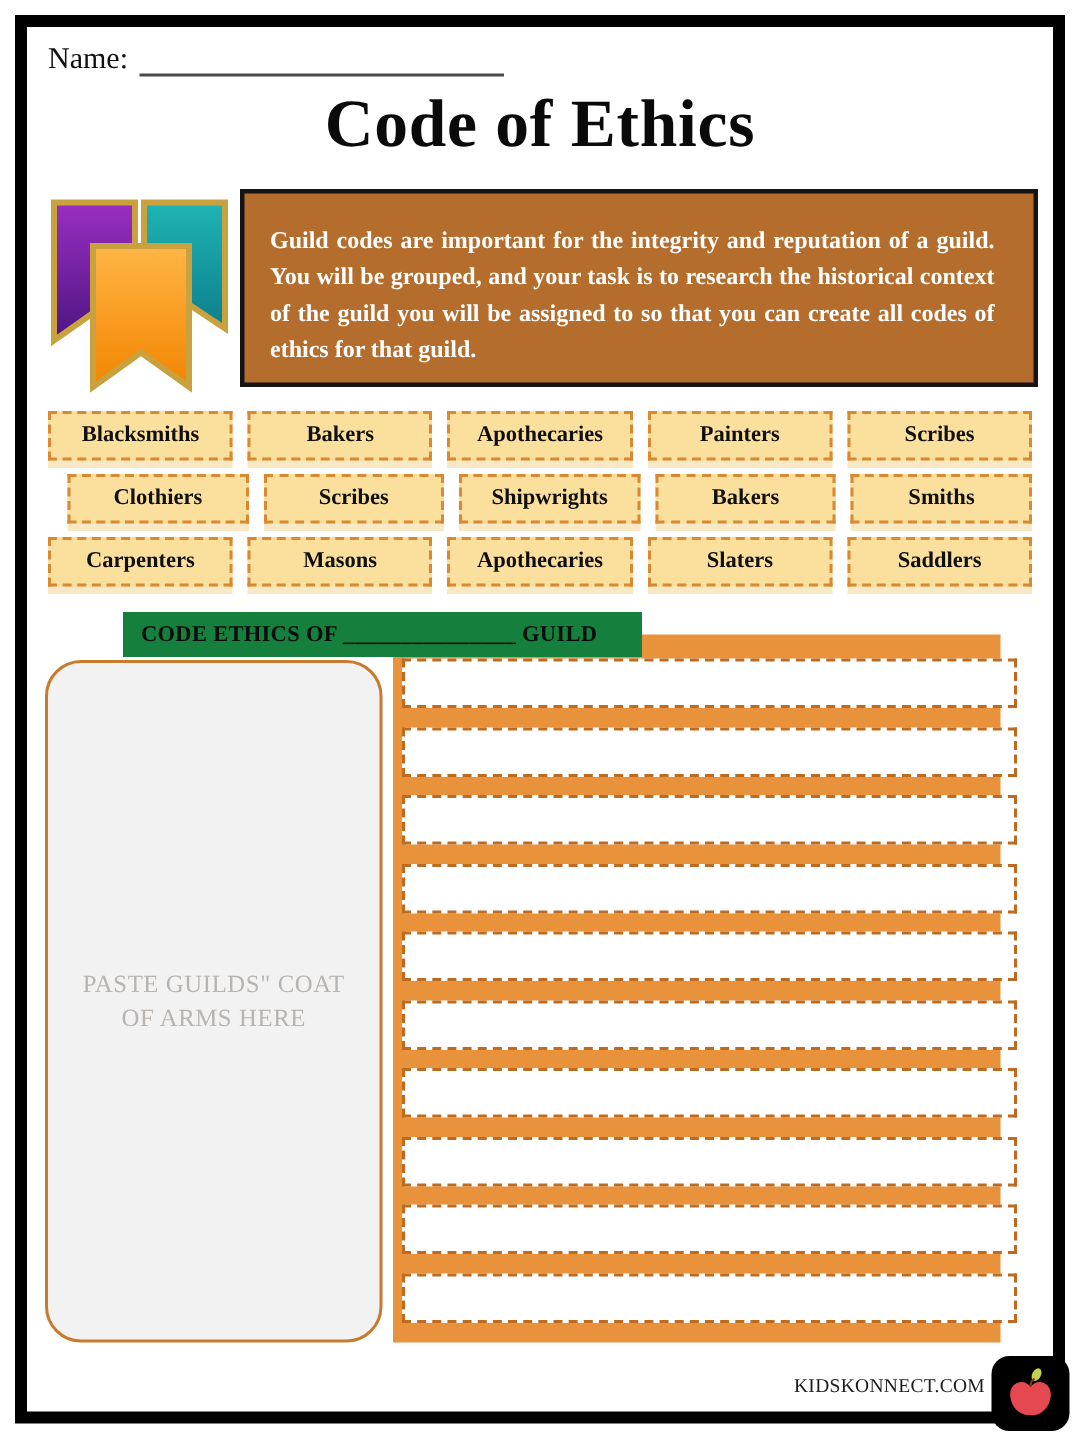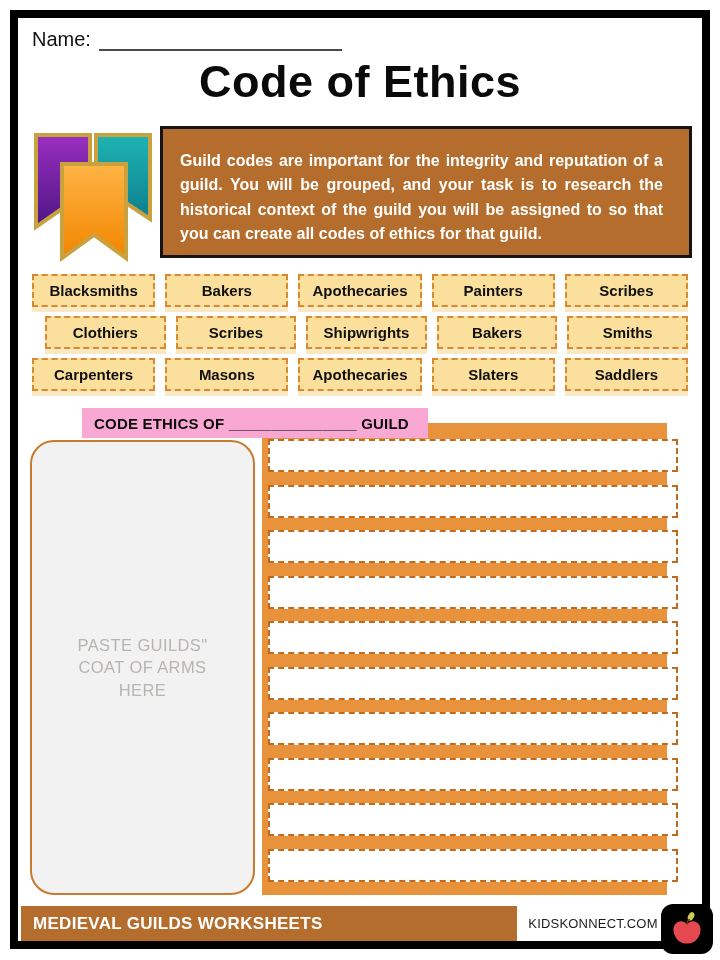--- a/index.html
+++ b/index.html
@@ -1,19 +1,19 @@
 <!DOCTYPE html>
 <html><head>
 <meta charset="utf-8">
 <style>
   * { margin:0; padding:0; box-sizing:border-box; }
   html,body { background:#fff; }
   .page {
     position:relative; width:720px; height:960px; background:#ffffff;
-    font-family:Liberation Sans, sans-serif; overflow:hidden;
+    font-family:Liberation Serif, serif; overflow:hidden;
   }
   .frame {
     position:absolute; left:10px; top:10px; width:700px; height:939px;
     border:8px solid #000; background:transparent; pointer-events:none;
   }
   
   .name-row { position:absolute; left:32px; top:28px; font-size:20px; color:#111; display:flex; align-items:flex-end; }
   .name-line { display:inline-block; width:243px; border-bottom:2px solid #4a4a4a; margin-left:8px; height:22px; }
   
   .title { position:absolute; left:0; top:56px; width:720px; text-align:center;
@@ -31,21 +31,21 @@
   .row-1 { top:274px; } .row-2 { top:316px;padding-left:13px; } .row-3 { top:358px; }
   .guild-btn {
     flex:1; background:#fbdf9d; border:2px dashed #da8930;
     box-shadow:0 5px 0 0 #f9e8c4;
     display:flex; align-items:center; justify-content:center;
     font-size:15px; font-weight:700; color:#101010; cursor:pointer;
   }
   
   .section-banner {
     position:absolute; left:82px; top:408px; width:346px; height:30px;
-    background:#f9a8d4; z-index:3; display:flex; align-items:center; padding-left:12px;
+    background:#15803d; z-index:3; display:flex; align-items:center; padding-left:12px;
     font-size:15px; font-weight:700; color:#0c0c0c; letter-spacing:0.2px;
   }
   
   .lines-block { position:absolute; left:262px; top:423px; width:405px; height:472px; background:#e8923c; z-index:1; }
   .wline {
     position:absolute; left:268px; width:410px; height:33px; z-index:2;
     background:#ffffff; border:2px dashed #c06a20;
   }
   
   .coat-box {
@@ -144,23 +144,20 @@
   <div class="wline" style="top:667px"></div>
   <div class="wline" style="top:712px"></div>
   <div class="wline" style="top:758px"></div>
   <div class="wline" style="top:803px"></div>
   <div class="wline" style="top:849px"></div>
 
   <div class="coat-box">
     <div class="coat-text">PASTE GUILDS" COAT OF ARMS HERE</div>
   </div>
 
-  <div class="footer-bar">
-    <span>MEDIEVAL GUILDS WORKSHEETS</span>
-  </div>
   <div class="site-label">KIDSKONNECT.COM</div>
   <div class="apple-badge">
     <svg width="36" height="40" viewBox="0 0 40 44">
       <ellipse cx="24.5" cy="8" rx="3.2" ry="5" fill="#c9cf52" transform="rotate(28 24.5 8)"></ellipse>
       <path d="M20,17 C15,10 4,14 5,24 C6,33 13,39 20,38 C27,39 34,33 35,24 C36,14 25,10 20,17 Z" fill="#e5484f"></path>
       <path d="M20,17 C20,14 21,12 23,11" stroke="#7a3b14" stroke-width="1.6" fill="none"></path>
     </svg>
   </div>
 
 </div>

